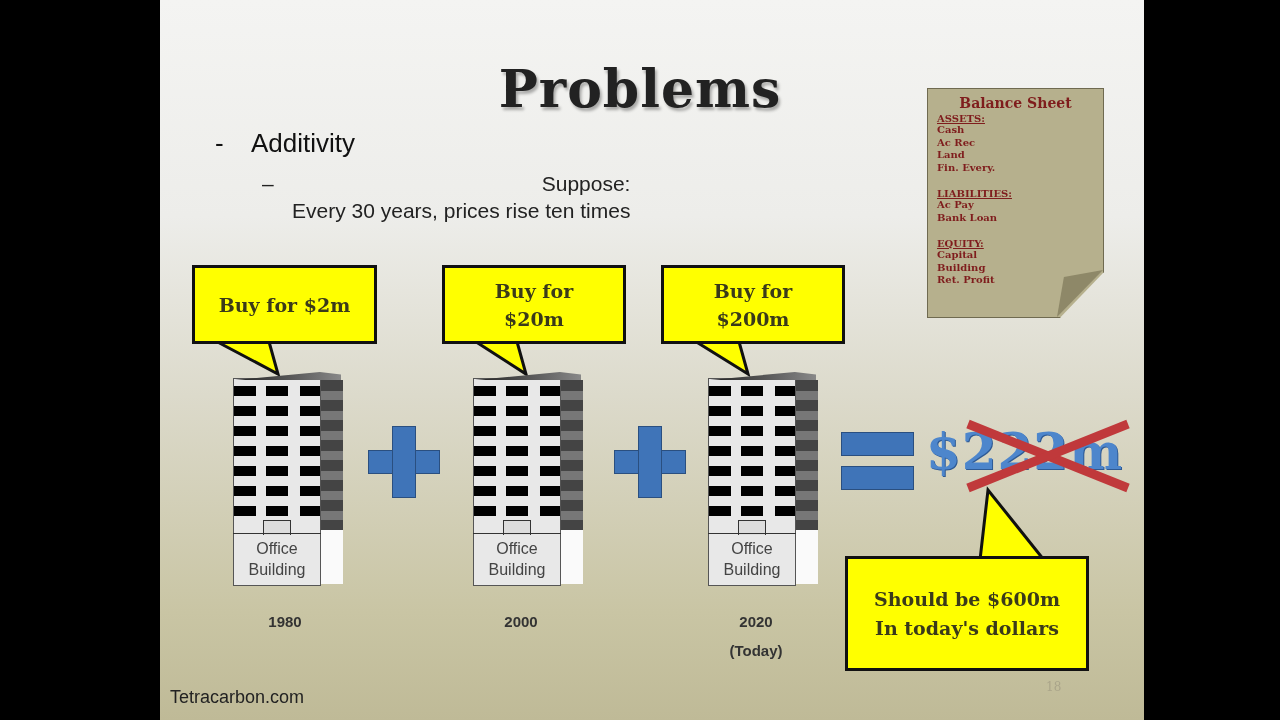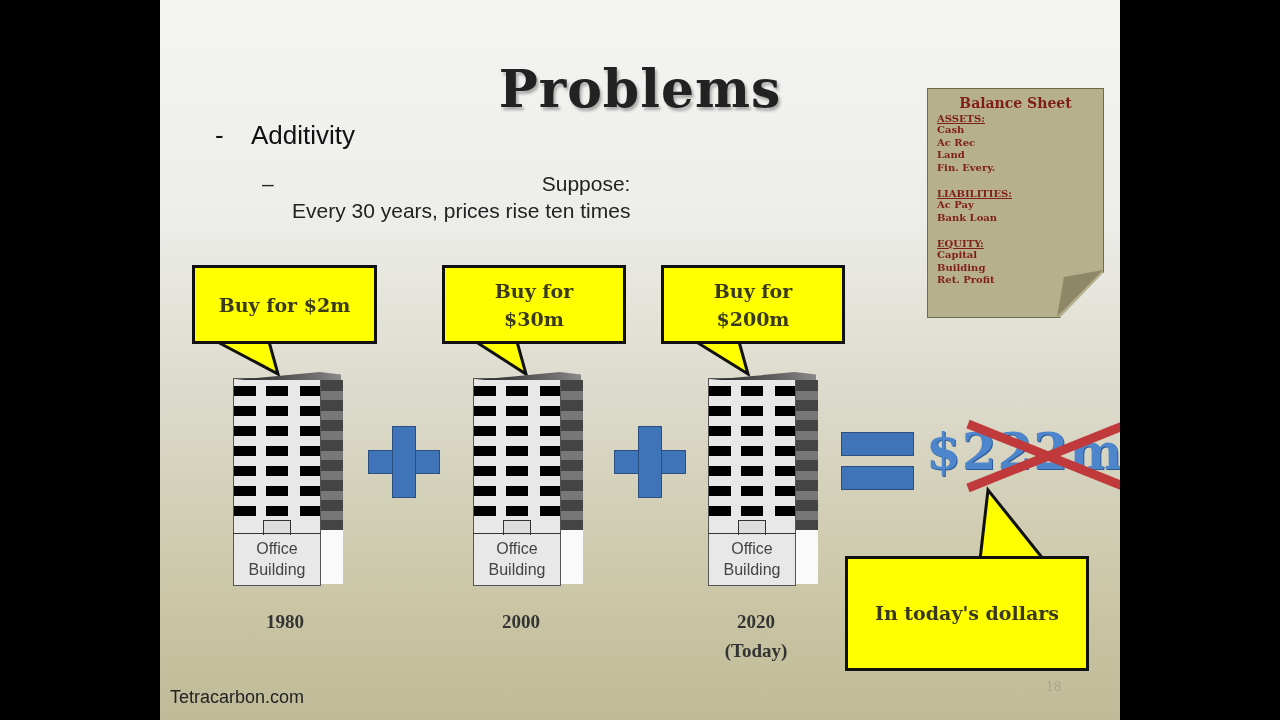--- a/index.html
+++ b/index.html
@@ -1,20 +1,20 @@
 <!DOCTYPE html>
 <html><head>
   <meta charset="utf-8">
   <style>
     html, body { margin: 0; padding: 0; }
     body { width: 1280px; height: 720px; background: #000; position: relative; overflow: hidden; font-family: "DejaVu Sans", sans-serif; }
     .slide { position: absolute; left: 160px; top: 0; width: 960px; height: 720px;
-      background: linear-gradient(to bottom, #f4f4f2 0%, #ededea 30%, #dcdacb 55%, #c9c5a4 85%, #bfba97 100%); overflow: hidden; }
+      background: linear-gradient(to bottom, #f4f4f2 0%, #ededea 30%, #dcdacb 55%, #c9c5a4 85%, #bfba97 100%); overflow: hidden; padding-left: 24px; }
     .title { position: absolute; left: 0; width: 960px; top: 58px; text-align: center; font-family: "DejaVu Serif", serif; font-weight: bold; font-size: 52px; color: #222; letter-spacing: 1px; text-shadow: 2px 3px 3px rgba(0,0,0,0.3); }
-    .bullet1 { position: absolute; left: 55px; top: 120px; font-family: "Liberation Sans", sans-serif; font-size: 26px; color: #111; }
+    .bullet1 { position: absolute; left: 55px; top: 128px; font-family: "Liberation Sans", sans-serif; font-size: 26px; color: #111; }
     .bullet1 .dash { display: inline-block; width: 36px; }
     .bullet2 { position: absolute; left: 102px; top: 170px; font-family: "Liberation Sans", sans-serif; font-size: 21px; color: #222; line-height: 27px; }
     .bullet2 .dash { position: absolute; left: 0; top: 0; }
     .bullet2 .txt { margin-left: 30px; text-align: right; }
     .balance { position: absolute; left: 767px; top: 88px; width: 175px; height: 228px; background: #b6b08d; border: 1px solid #6f6a50; box-shadow: 2px 2px 4px rgba(0,0,0,0.35);
       clip-path: polygon(0 0, 100% 0, 100% 80%, 75% 100%, 0 100%); font-family: "DejaVu Serif", serif; color: #7f1d1d; }
     .fold { position: absolute; left: 897px; top: 270px; width: 46px; height: 47px; background: #8e8868; clip-path: polygon(100% 0, 0 100%, 15% 15%); }
     .balance .bh { text-align: center; font-weight: bold; font-size: 14px; margin-top: 6px; }
     .balance .sec { font-weight: bold; font-size: 10px; text-decoration: underline; margin-left: 9px; margin-top: 2px; }
     .balance .it { font-weight: bold; font-size: 10px; margin-left: 9px; line-height: 12.5px; }
@@ -30,21 +30,21 @@
     .win { position: absolute; height: 10px; background: #000; }
     .bdoor { position: absolute; left: 30px; top: 148px; width: 26px; height: 14px; border: 1px solid #333; border-bottom: none; background: #ddd; }
     .bline { position: absolute; left: 0; top: 161px; width: 88px; height: 1px; background: #333; }
     .blabel { position: absolute; left: 0; top: 166px; width: 88px; text-align: center; font-family: "Liberation Sans", sans-serif; font-size: 16px; line-height: 21px; color: #444; }
     .plus { position: absolute; width: 72px; height: 72px; }
     .plus .h { position: absolute; left: 0; top: 24px; width: 72px; height: 24px; background: #3f74b8; border: 1px solid #2a4f80; box-sizing: border-box; }
     .plus .v { position: absolute; left: 24px; top: 0; width: 24px; height: 72px; background: #3f74b8; border: 1px solid #2a4f80; box-sizing: border-box; }
     .plus .c { position: absolute; left: 25px; top: 25px; width: 22px; height: 22px; background: #3f74b8; }
     .eq { position: absolute; left: 681px; width: 73px; height: 24px; background: #3f74b8; border: 1px solid #2a4f80; box-sizing: border-box; }
     .wrong { position: absolute; left: 766px; top: 422px; font-family: "DejaVu Serif", serif; font-weight: bold; font-size: 50px; color: #4d86cc; letter-spacing: 1px; text-shadow: 1px 1px 0 #2e5a94; white-space: nowrap; }
-    .year { position: absolute; text-align: center; font-family: Liberation Serif, serif; font-weight: bold; font-size: 19px; color: #333; line-height: 29px; width: 120px; }
+    .year { position: absolute; text-align: center; font-family: Liberation Sans, sans-serif; font-weight: bold; font-size: 15px; color: #333; line-height: 29px; width: 120px; }
     .footer { position: absolute; left: 10px; top: 687px; font-family: "Liberation Sans", sans-serif; font-size: 18px; color: #222; }
     .pagenum { position: absolute; left: 886px; top: 680px; font-family: "DejaVu Serif", serif; font-size: 12px; color: #aaa58a; }
   </style>
 </head>
 <body>
 
 <div class="slide">
 
   <div class="title">Problems</div>
 
@@ -84,21 +84,21 @@
   </svg>
 
   <div class="callout" style="left:32px;top:265px;width:185px;height:79px;">
     <div>
         <div>Buy for $2m</div>
       </div>
   </div>
   <div class="callout" style="left:282px;top:265px;width:184px;height:79px;">
     <div>
         <div>Buy for</div>
-        <div>$30m</div>
+        <div>$20m</div>
       </div>
   </div>
   <div class="callout" style="left:501px;top:265px;width:184px;height:79px;">
     <div>
         <div>Buy for</div>
         <div>$200m</div>
       </div>
   </div>
 
   <div class="building" style="left:73px;top:372px;">
@@ -217,20 +217,21 @@
   </div>
 
   <div class="wrong">$222m</div>
   <svg style="position:absolute;left:800px;top:418px;width:170px;height:76px;">
     <line x1="8" y1="6" x2="168" y2="70" stroke="#c0393b" stroke-width="9"></line>
     <line x1="8" y1="70" x2="168" y2="6" stroke="#c0393b" stroke-width="9"></line>
   </svg>
 
   <div class="callout" style="left:685px;top:556px;width:244px;height:115px;line-height:29px;">
     <div>
+        <div>Should be $600m</div>
         <div>In today's dollars</div>
       </div>
   </div>
 
   <div class="year" style="left:65px;top:607px;">
       <div>1980</div>
     </div>
   <div class="year" style="left:301px;top:607px;">
       <div>2000</div>
     </div>

